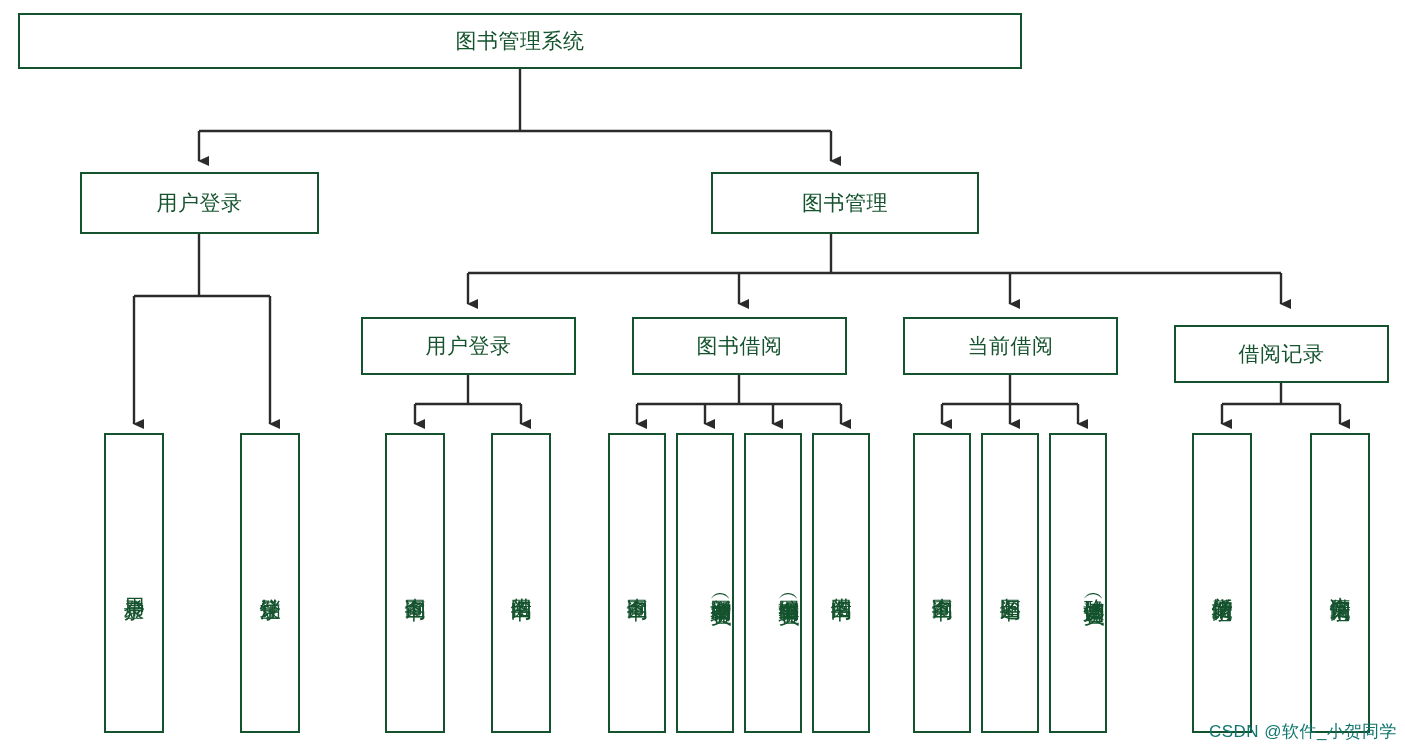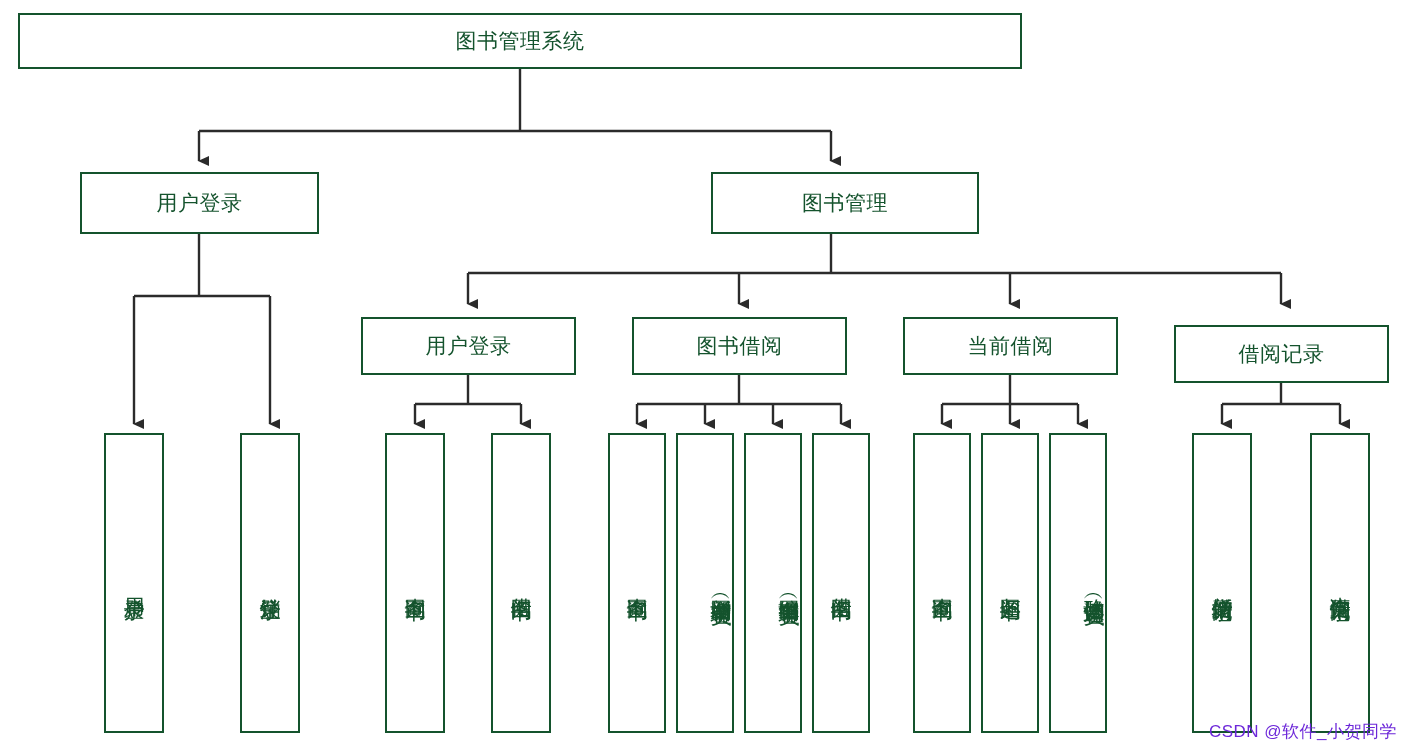--- a/index.html
+++ b/index.html
@@ -55,21 +55,21 @@
   }
   .node-label {
     display: block;
     white-space: pre;
   }
   #watermark {
     position: absolute;
     right: 8px;
     bottom: 4px;
     font-size: 17px;
-    color: #6d28d9;
+    color: #0f766e;
     letter-spacing: 0.5px;
     user-select: none;
   }
 </style>
 </head>
 <body>
 
 <div id="canvas">
 
   <svg id="wires" viewBox="0 0 1405 747" xmlns="http://www.w3.org/2000/svg">

